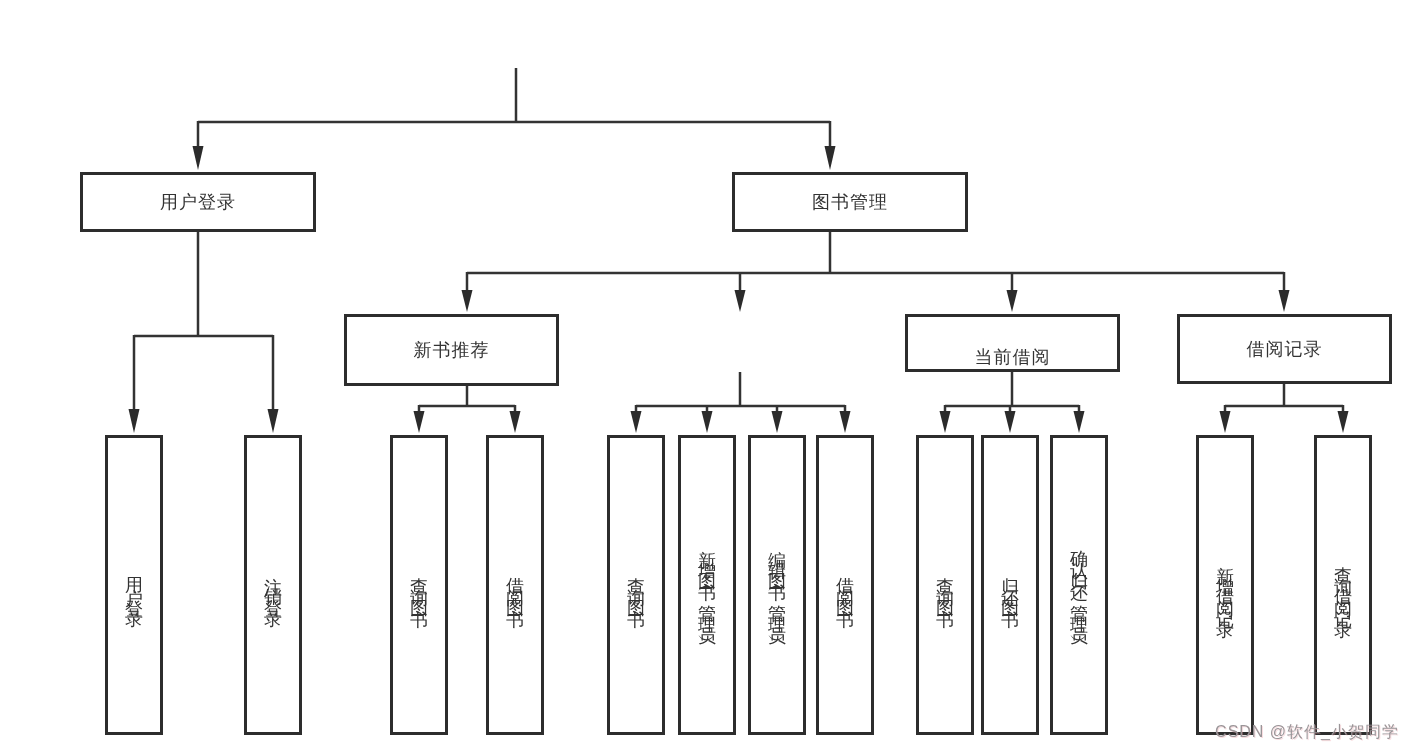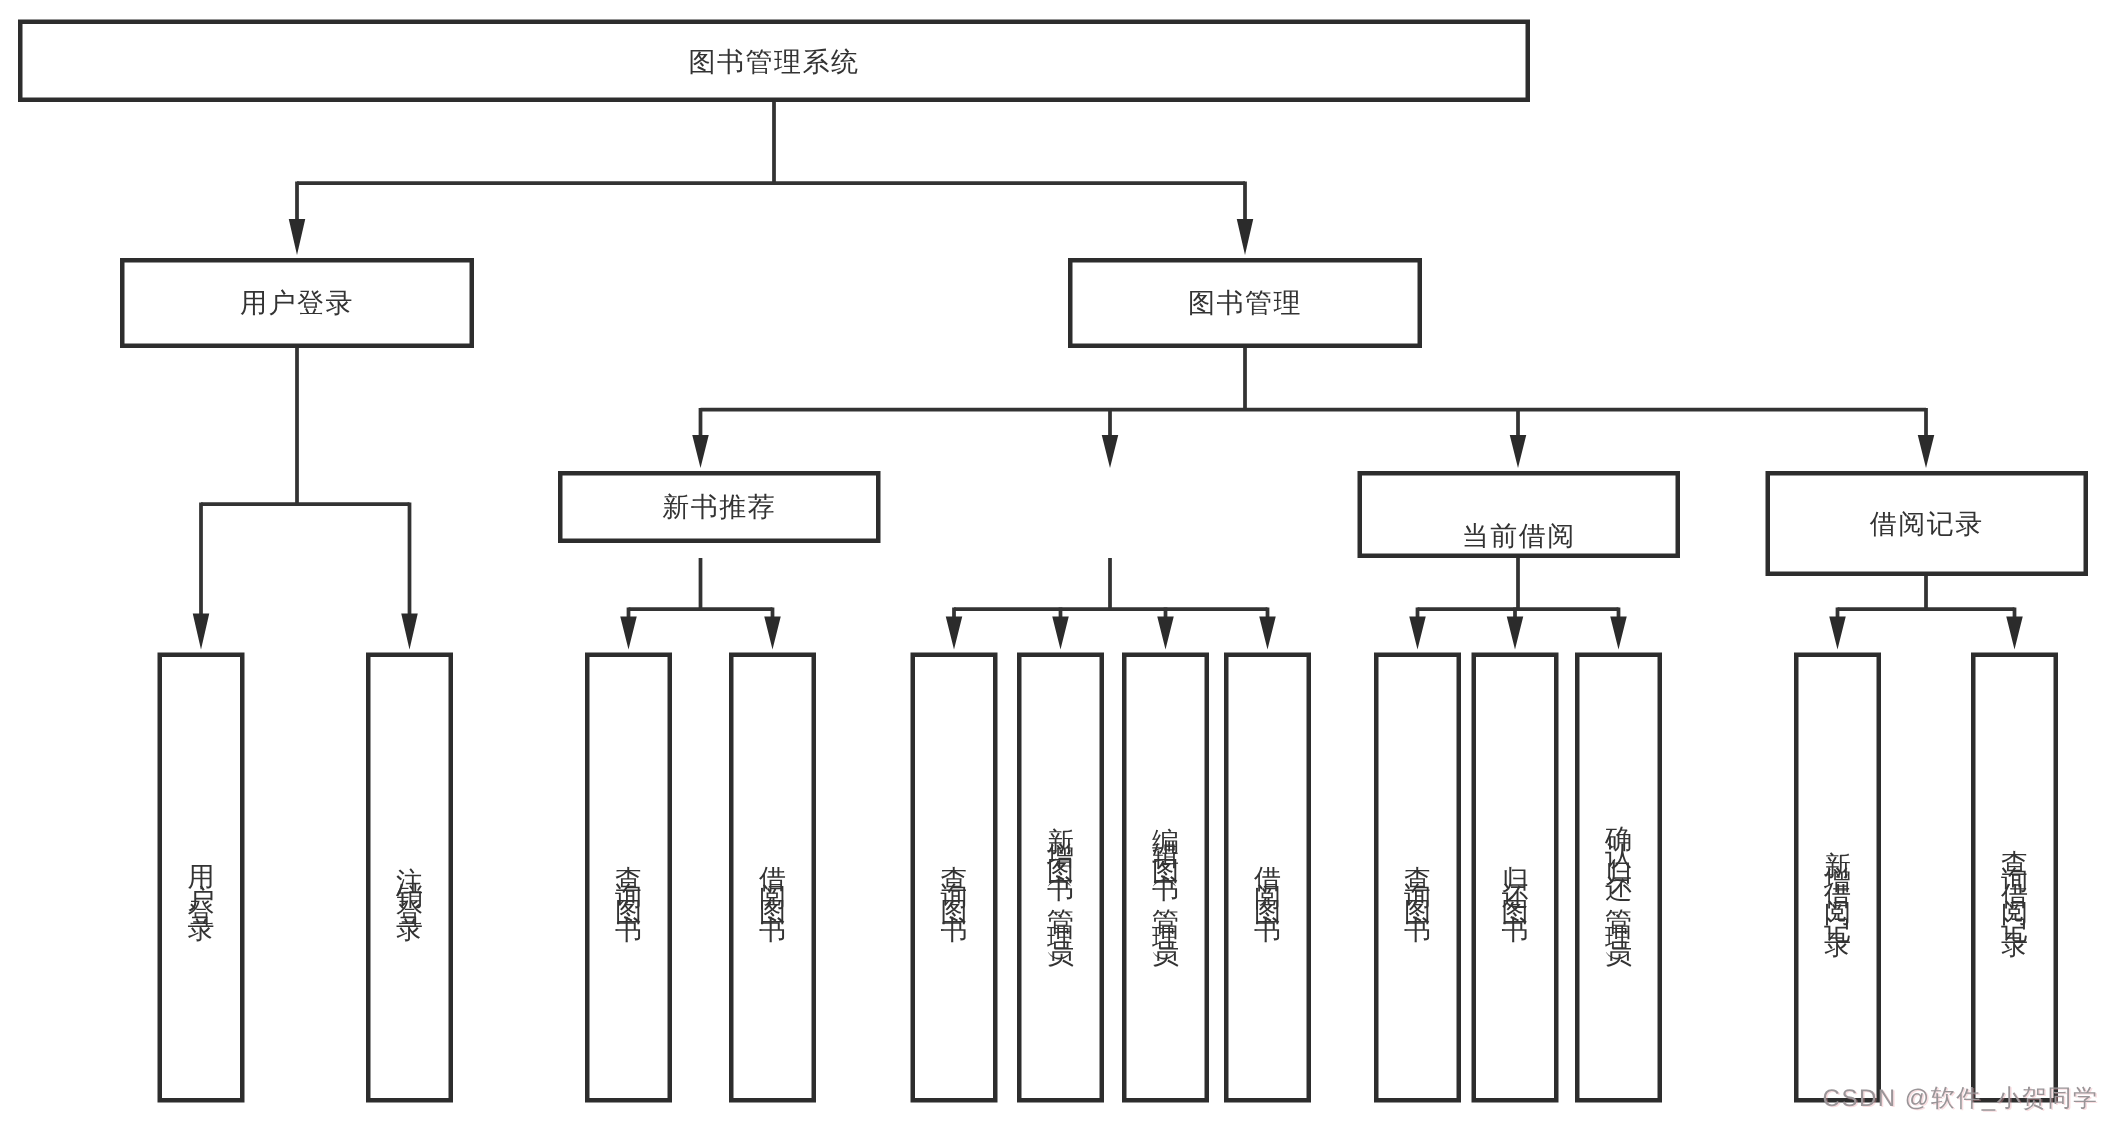--- a/index.html
+++ b/index.html
@@ -128,32 +128,29 @@
       <polygon points="771.5,411 782.5,411 777,433"></polygon>
       <polygon points="839.5,411 850.5,411 845,433"></polygon>
       <polygon points="939.5,411 950.5,411 945,433"></polygon>
       <polygon points="1004.5,411 1015.5,411 1010,433"></polygon>
       <polygon points="1073.5,411 1084.5,411 1079,433"></polygon>
       <polygon points="1219.5,411 1230.5,411 1225,433"></polygon>
       <polygon points="1337.5,411 1348.5,411 1343,433"></polygon>
     </g>
   </svg>
 
-  <div class="hbox" style="left:12px; top:13px; width:1008px; height:55px;">
-    <span>图书管理系统</span>
-  </div>
 
   <div class="hbox" style="left:80px; top:172px; width:236px; height:60px;">
     <span>用户登录</span>
   </div>
-  <div class="hbox" style="left:712px; top:172px; width:236px; height:60px;">
+  <div class="hbox" style="left:732px; top:172px; width:236px; height:60px;">
     <span>图书管理</span>
   </div>
 
-  <div class="hbox" style="left:372px; top:314px; width:215px; height:48px;">
+  <div class="hbox" style="left:344px; top:314px; width:215px; height:72px;">
     <span>新书推荐</span>
   </div>
   <div class="hbox" style="left:905px; top:314px; width:215px; height:58px;align-items:flex-end;">
     <span>当前借阅</span>
   </div>
   <div class="hbox" style="left:1177px; top:314px; width:215px; height:70px;">
     <span>借阅记录</span>
   </div>
 
   <div class="vbox" style="left:105px;">

